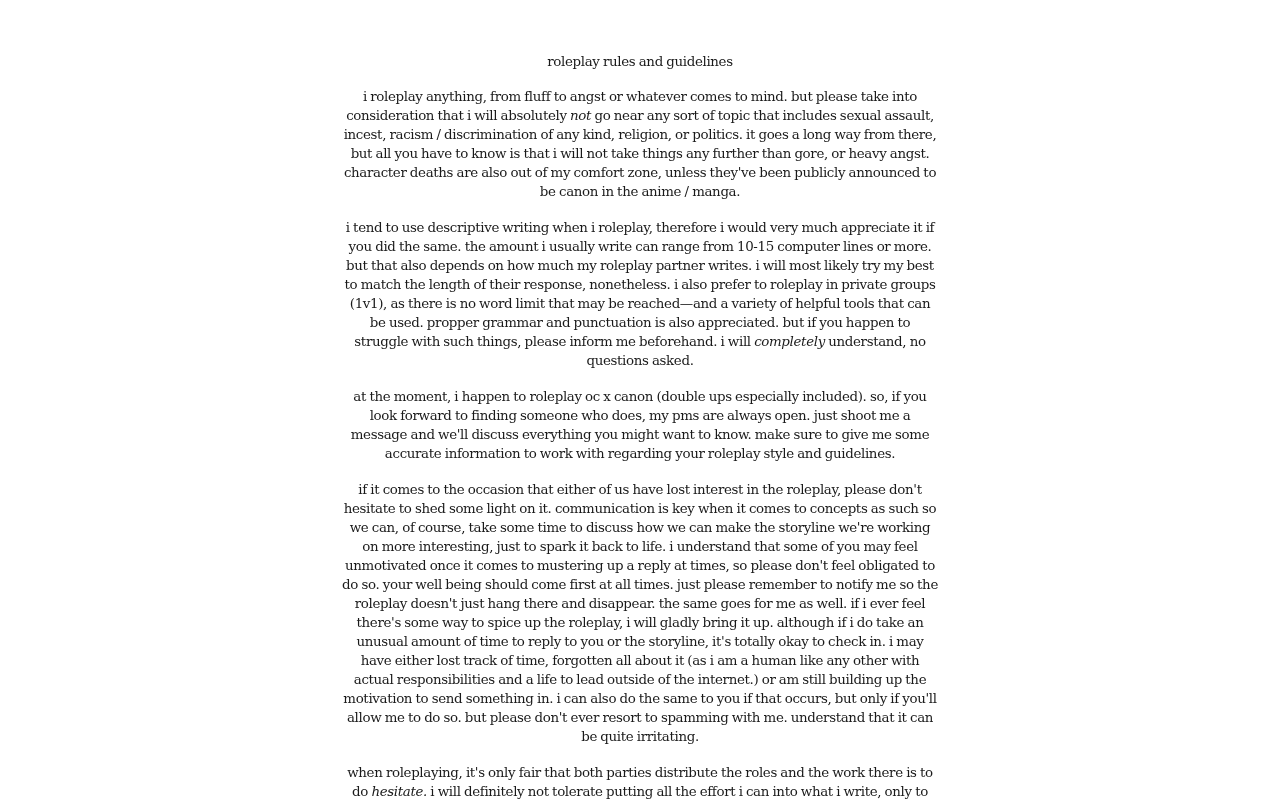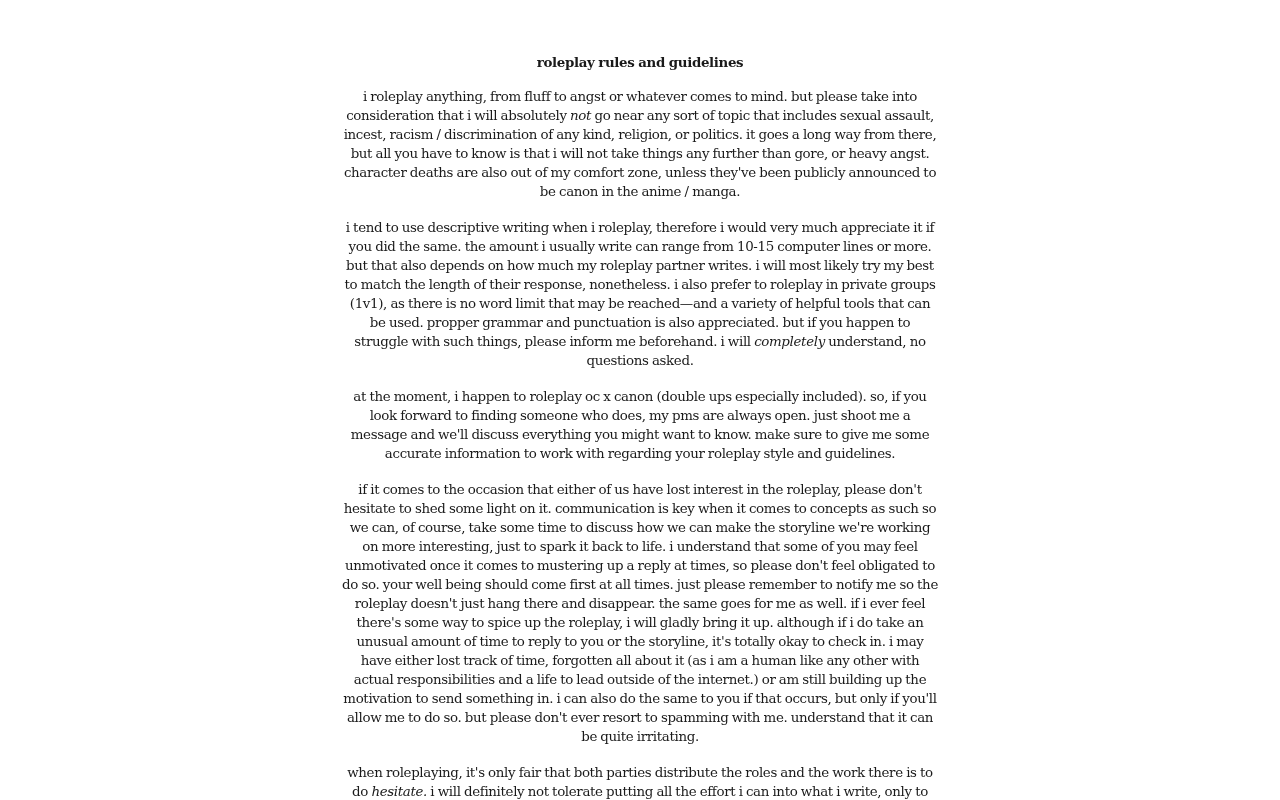--- a/index.html
+++ b/index.html
@@ -23,21 +23,21 @@
       width: 596px;
       text-align: center;
       color: #1a1a1a;
       font-family: "DejaVu Serif", "Liberation Serif", serif;
       font-size: 13.4px;
       line-height: 19px;
       letter-spacing: -0.35px;
       word-spacing: -0.5px;
     }
     .title {
-      font-weight: bold;
+      font-weight: normal;
       font-size: 13.4px;
       line-height: 22px;
       margin: 0 0 14px 0;
     }
     .para {
       margin: 0 0 17px 0;
     }
     .para em { font-style: italic; }
   </style>
 </head>

